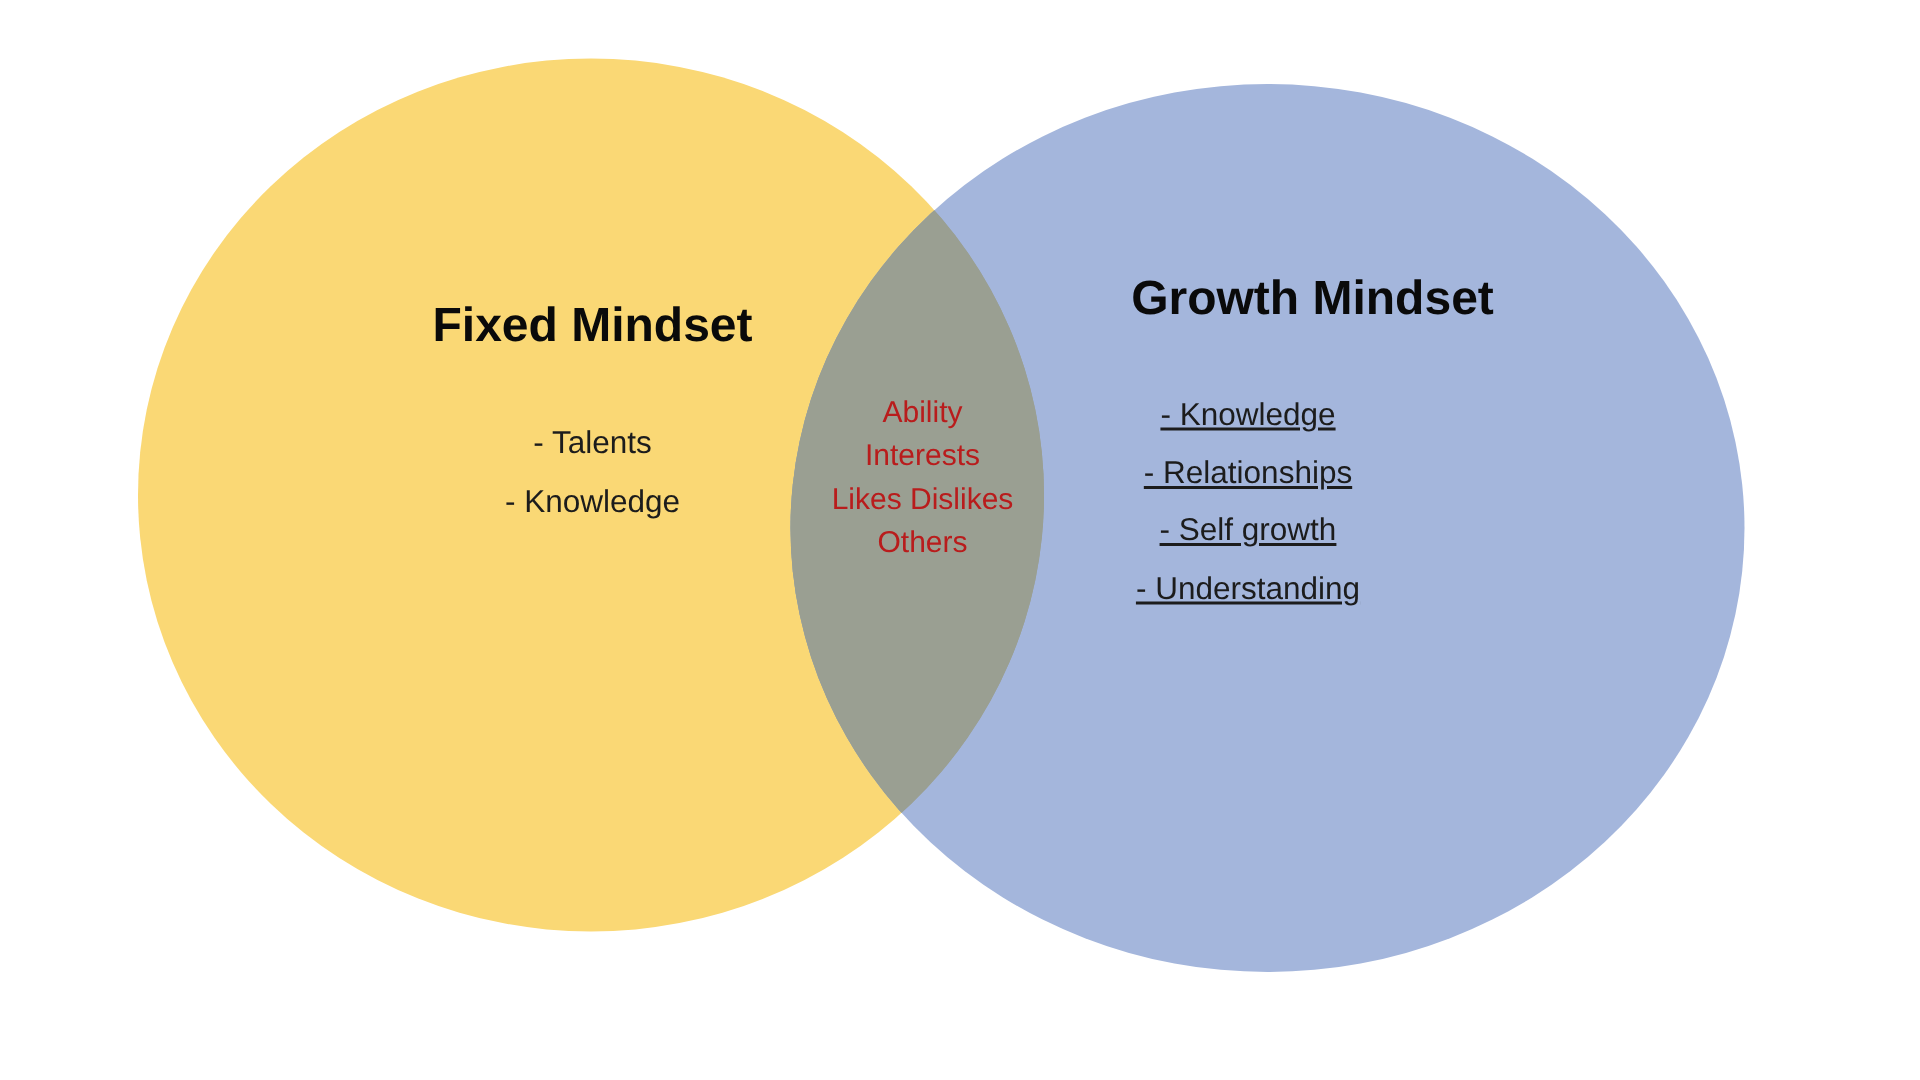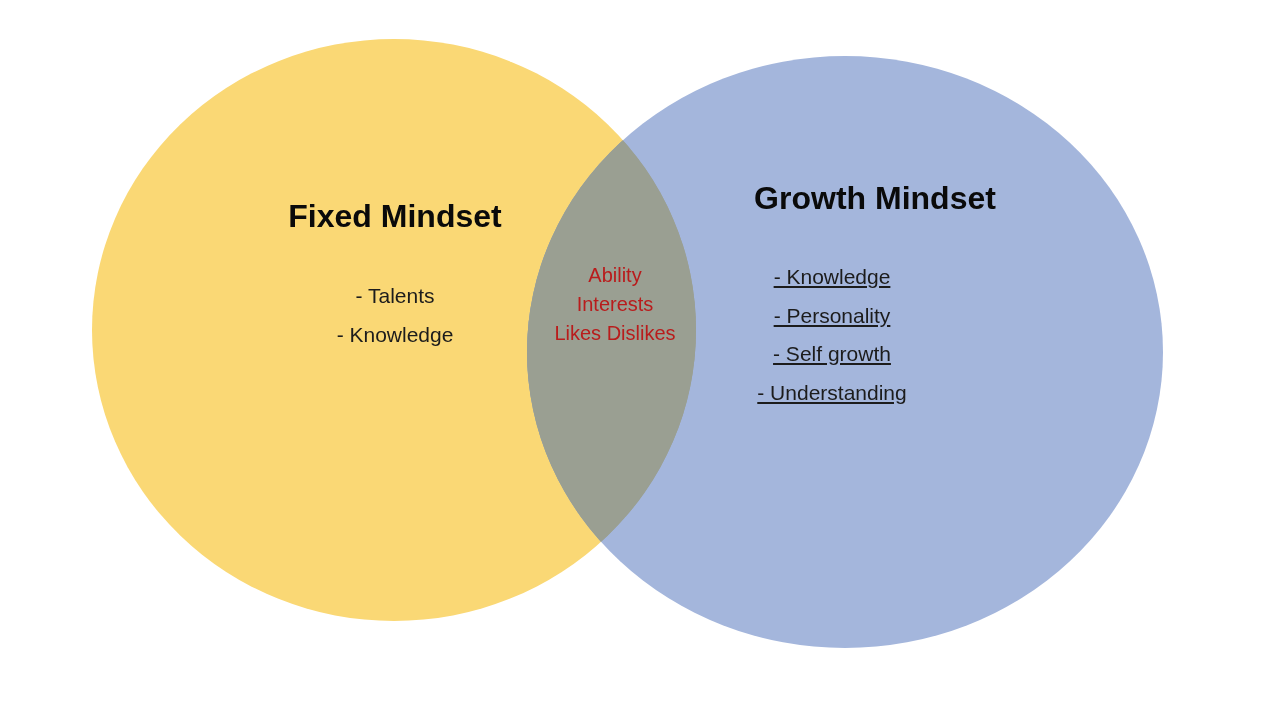--- a/index.html
+++ b/index.html
@@ -72,22 +72,23 @@
 
   <div class="txt item-list left-list">
     <div class="item">- Talents</div>
     <div class="item">- Knowledge</div>
   </div>
 
   <div class="txt mid-list">
     <div class="item">Ability</div>
     <div class="item">Interests</div>
     <div class="item">Likes Dislikes</div>
+    <div class="item">Others</div>
   </div>
 
   <div class="txt item-list right-list">
     <div class="item">- Knowledge</div>
-    <div class="item">- Personality</div>
+    <div class="item">- Relationships</div>
     <div class="item">- Self growth</div>
     <div class="item">- Understanding</div>
   </div>
 
 </div>
 
 </body></html>

